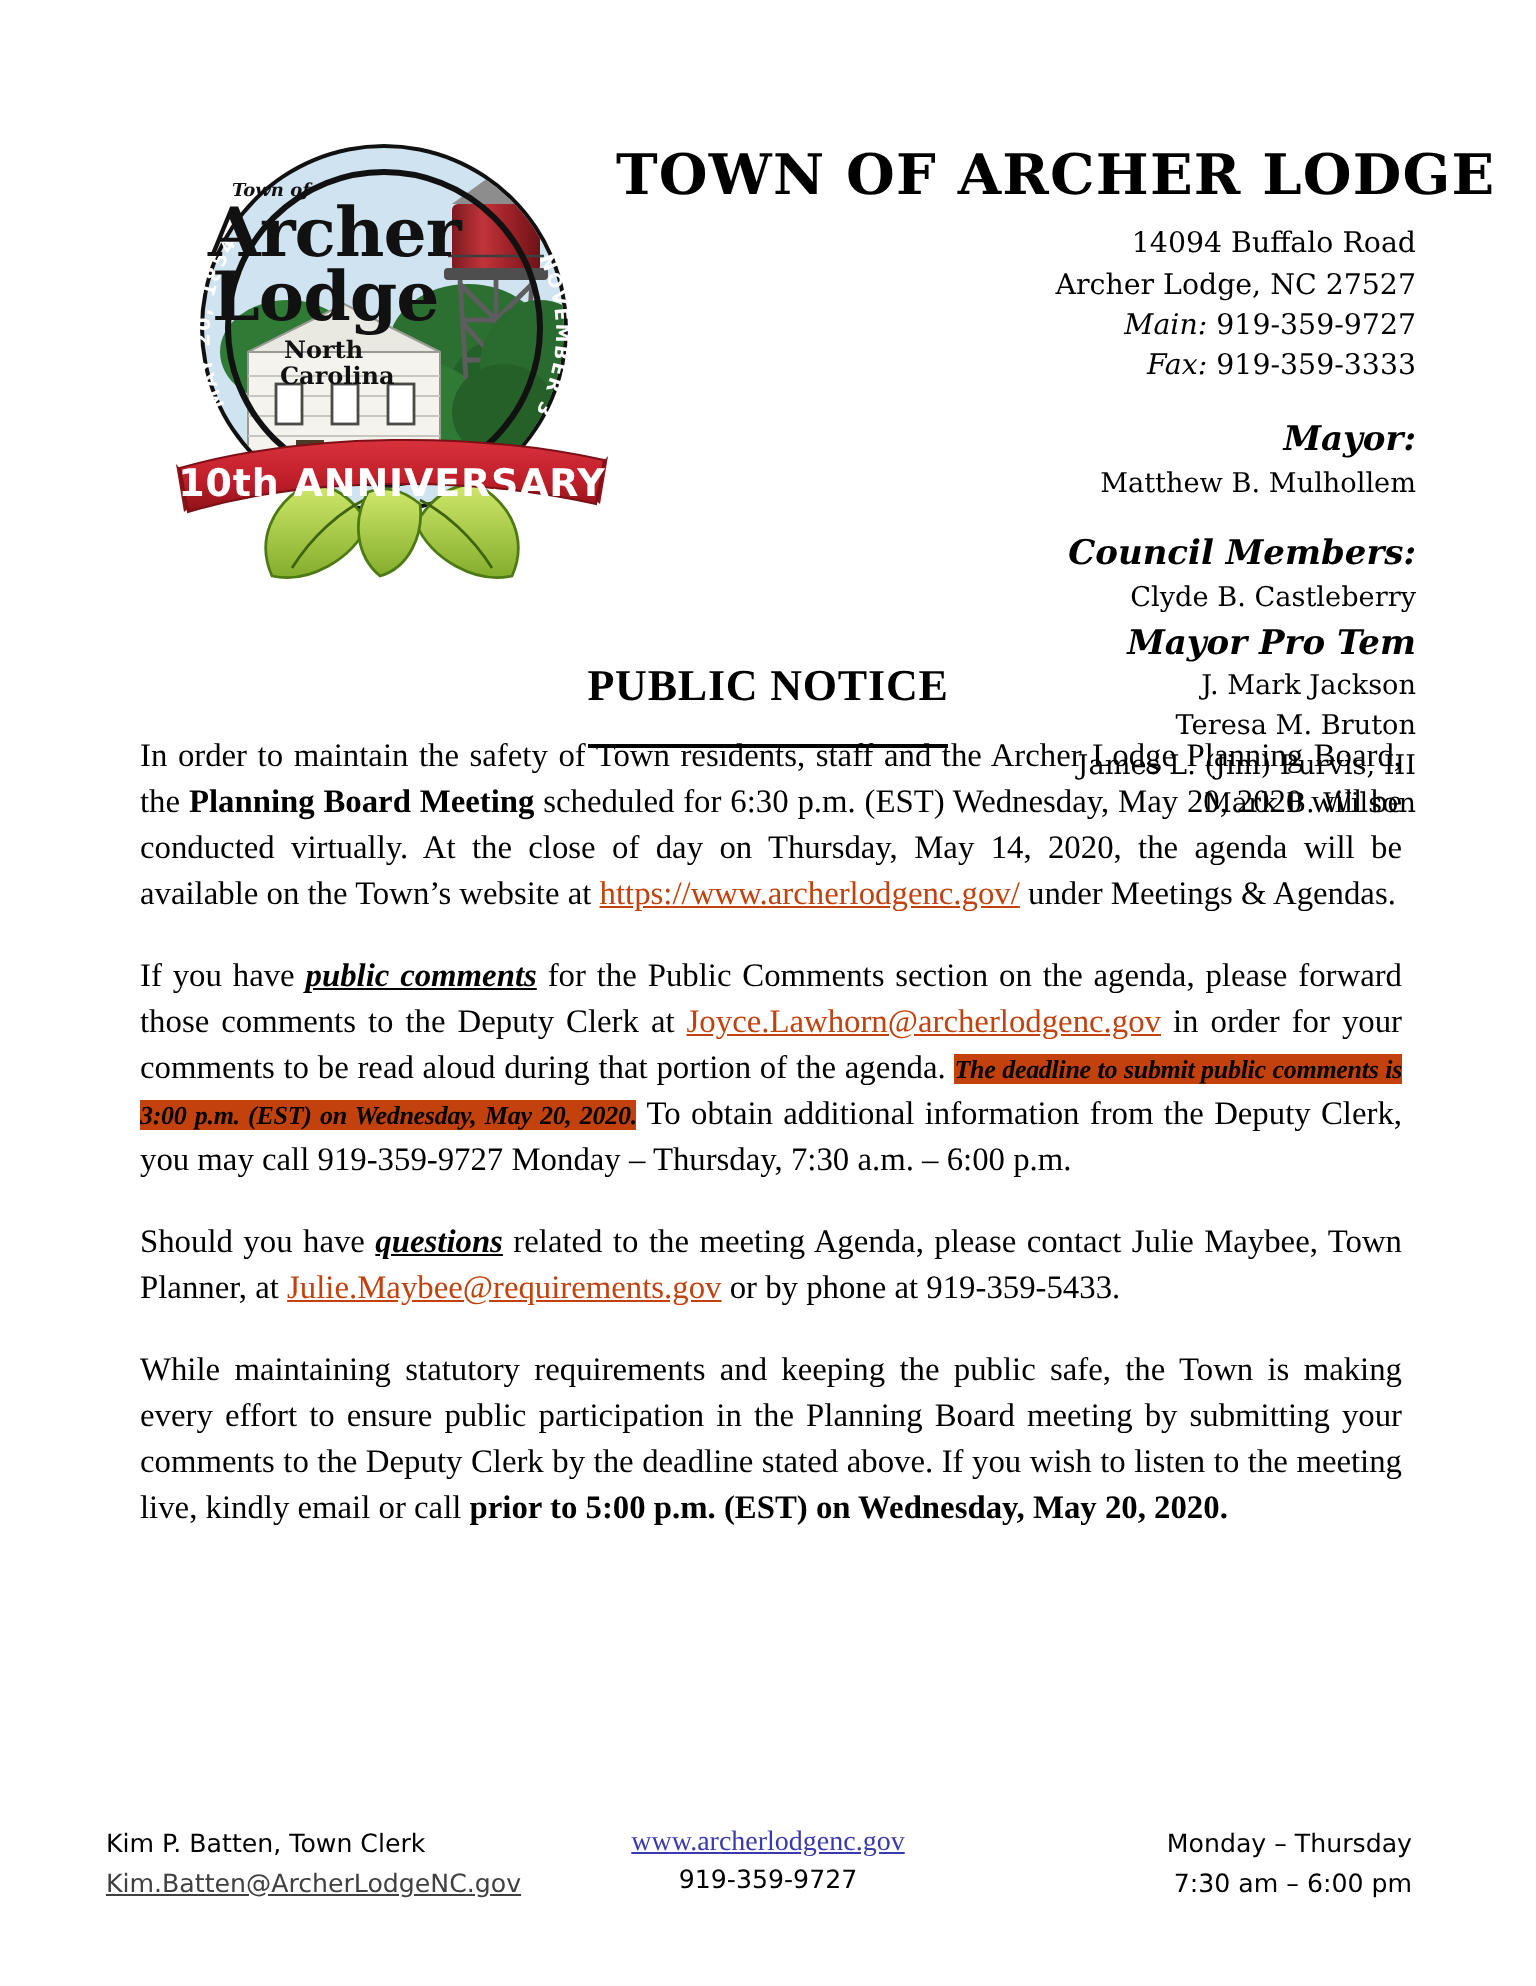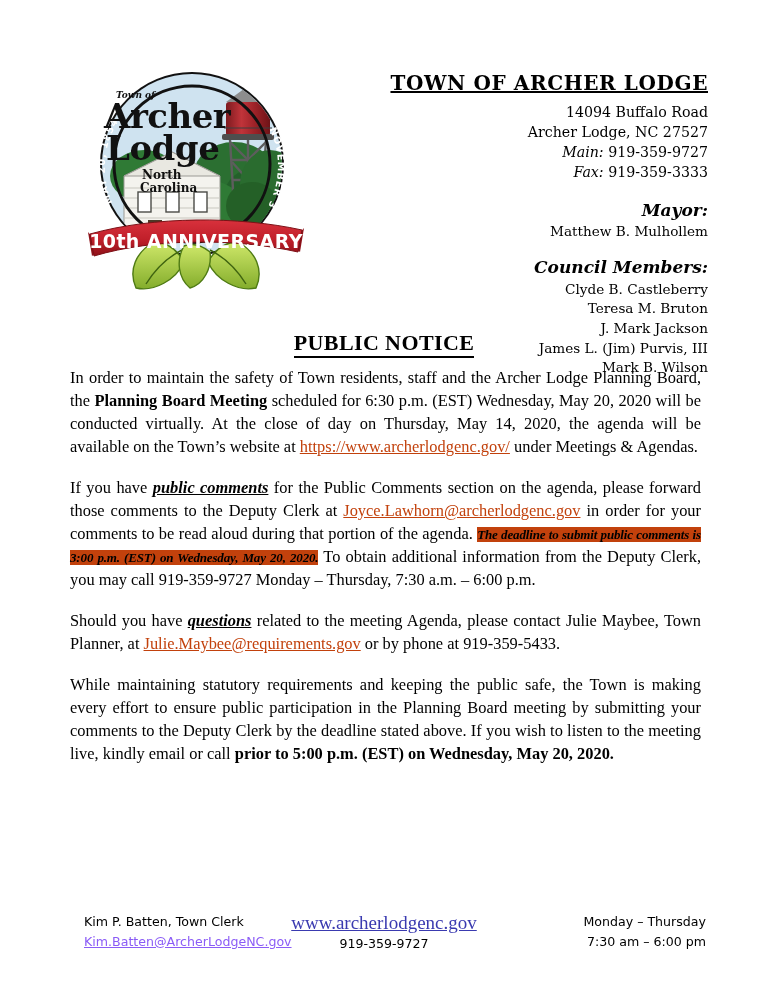--- a/index.html
+++ b/index.html
@@ -40,25 +40,24 @@
     position: absolute;
     right: 60px;
     top: 70px;
     width: 400px;
     text-align: right;
     line-height: 1.30;
   }
   .org-title {
     font-family: "DejaVu Serif", "Liberation Serif", serif;
     font-weight: bold;
-    font-size: 20px;
+    font-size: 28px;
     letter-spacing: 0.6px;
     margin-bottom: 6px;
     white-space: nowrap;
-    text-decoration: underline;
   }
   .addr-line {
     font-family: "DejaVu Serif", "Liberation Serif", serif;
     font-size: 14.2px;
     line-height: 1.42;
   }
   .addr-line .lbl { font-style: italic; }
 
   .gap-sm { height: 15px; }
   .gap-xs { height: 13px; }
@@ -83,21 +82,21 @@
     top: 330px;
     width: 768px;
     text-align: center;
     font-family: "Liberation Serif", serif;
     font-weight: bold;
     font-size: 22px;
     letter-spacing: 0.4px;
   }
   .doc-title span {
     border-bottom: 2px solid #000;
-    padding-bottom: 1px;
+    padding-bottom: 17px;
   }
 
   
   .body-area {
     position: absolute;
     left: 70px;
     top: 367px;
     width: 631px;
   }
   p.para {
@@ -130,37 +129,37 @@
 
   
   .footer {
     position: absolute;
     left: 0;
     top: 912px;
     width: 768px;
     height: 60px;
   }
   .foot-col { position: absolute; }
-  .foot-left { left: 84px; top: 0; text-align: left; }
+  .foot-left { left: 53px; top: 0; text-align: left; }
   .foot-center { left: 0; top: 0; width: 768px; text-align: center; }
   .foot-right { right: 62px; top: 0; text-align: right; }
 
   .foot-sans {
     font-family: "DejaVu Sans", "Liberation Sans", sans-serif;
     font-size: 12.6px;
     line-height: 1.55;
     color: #000;
   }
   .foot-sans a, .foot-sans .link {
-    color: #8b5cf6;
+    color: #404040;
     text-decoration: underline;
   }
   .foot-url {
     font-family: "Liberation Serif", serif;
-    font-size: 19px;
+    font-size: 14px;
     color: #3a3ab0;
     line-height: 1.15;
   }
   .foot-phone {
     font-family: "DejaVu Sans", "Liberation Sans", sans-serif;
     font-size: 12.6px;
     color: #000;
     line-height: 1.6;
   }
 </style>
@@ -287,22 +286,23 @@
     <div class="addr-line"><span class="lbl">Main:</span> <span>919-359-9727</span></div>
     <div class="addr-line"><span class="lbl">Fax:</span> <span>919-359-3333</span></div>
 
     <div class="gap-sm"></div>
     <div class="role-head">Mayor:</div>
     <div class="person">Matthew B. Mulhollem</div>
 
     <div class="gap-xs"></div>
     <div class="role-head">Council Members:</div>
     <div class="person">Clyde B. Castleberry</div>
+    <div class="role-head">Mayor Pro Tem</div>
+    <div class="person">J. Mark Jackson</div>
     <div class="person">Teresa M. Bruton</div>
-    <div class="person">J. Mark Jackson</div>
     <div class="person">James L. (Jim) Purvis, III</div>
     <div class="person">Mark B. Wilson</div>
   </div>
 </div>
 
 <div class="doc-title">
   <span>PUBLIC NOTICE</span>
 </div>
 
 <div class="body-area">

